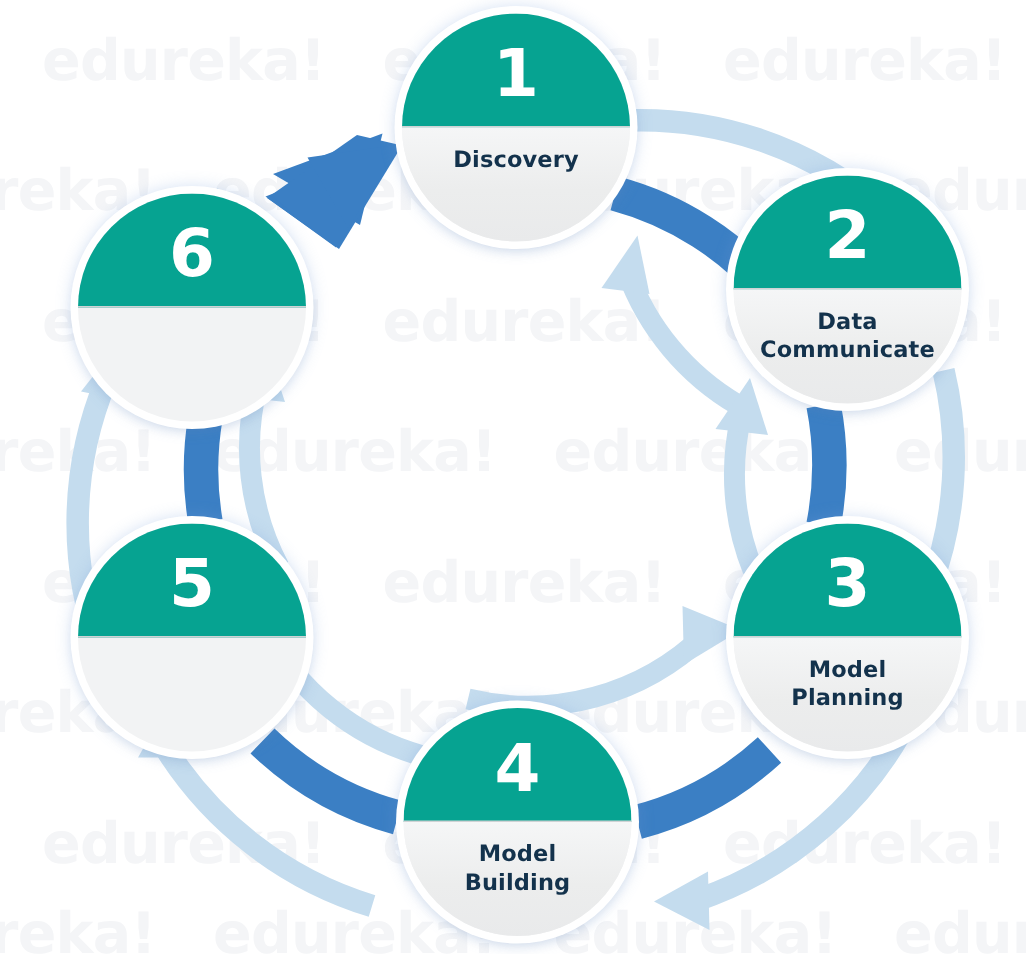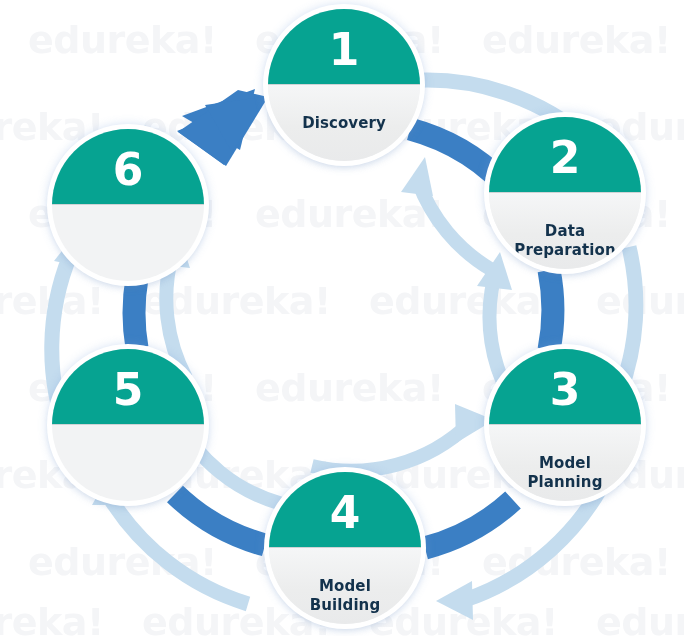--- a/index.html
+++ b/index.html
@@ -78,21 +78,21 @@
   }
   .node-bottom {
     position: absolute;
     left: 0; top: 76px;
     width: 152px;
     height: 76px;
     background: linear-gradient(180deg,#f5f6f7 0%, #eceded 55%, #e9eaeb 100%);
     display: flex;
     align-items: flex-start;
     justify-content: center;
-    padding-top: 29px;
+    padding-top: 12px;
     box-sizing: border-box;
   }
   .node-label {
     font-size: 15px;
     font-weight: 700;
     color: #13324c;
     text-align: center;
     line-height: 1.25;
     letter-spacing: 0.1px;
     white-space: pre-line;
@@ -222,21 +222,21 @@
       <span class="node-label">Discovery</span>
     </div>
   </div>
 
   <div class="node" style="left:489px; top:117px;">
     <div class="node-top">
       <span class="node-num">2</span>
     </div>
     <div class="node-bottom">
       <span class="node-label">Data
-Preparation</span>
+Communicate</span>
     </div>
   </div>
 
   <div class="node" style="left:489px; top:349px;">
     <div class="node-top">
       <span class="node-num">3</span>
     </div>
     <div class="node-bottom">
       <span class="node-label">Model
 Planning</span>

